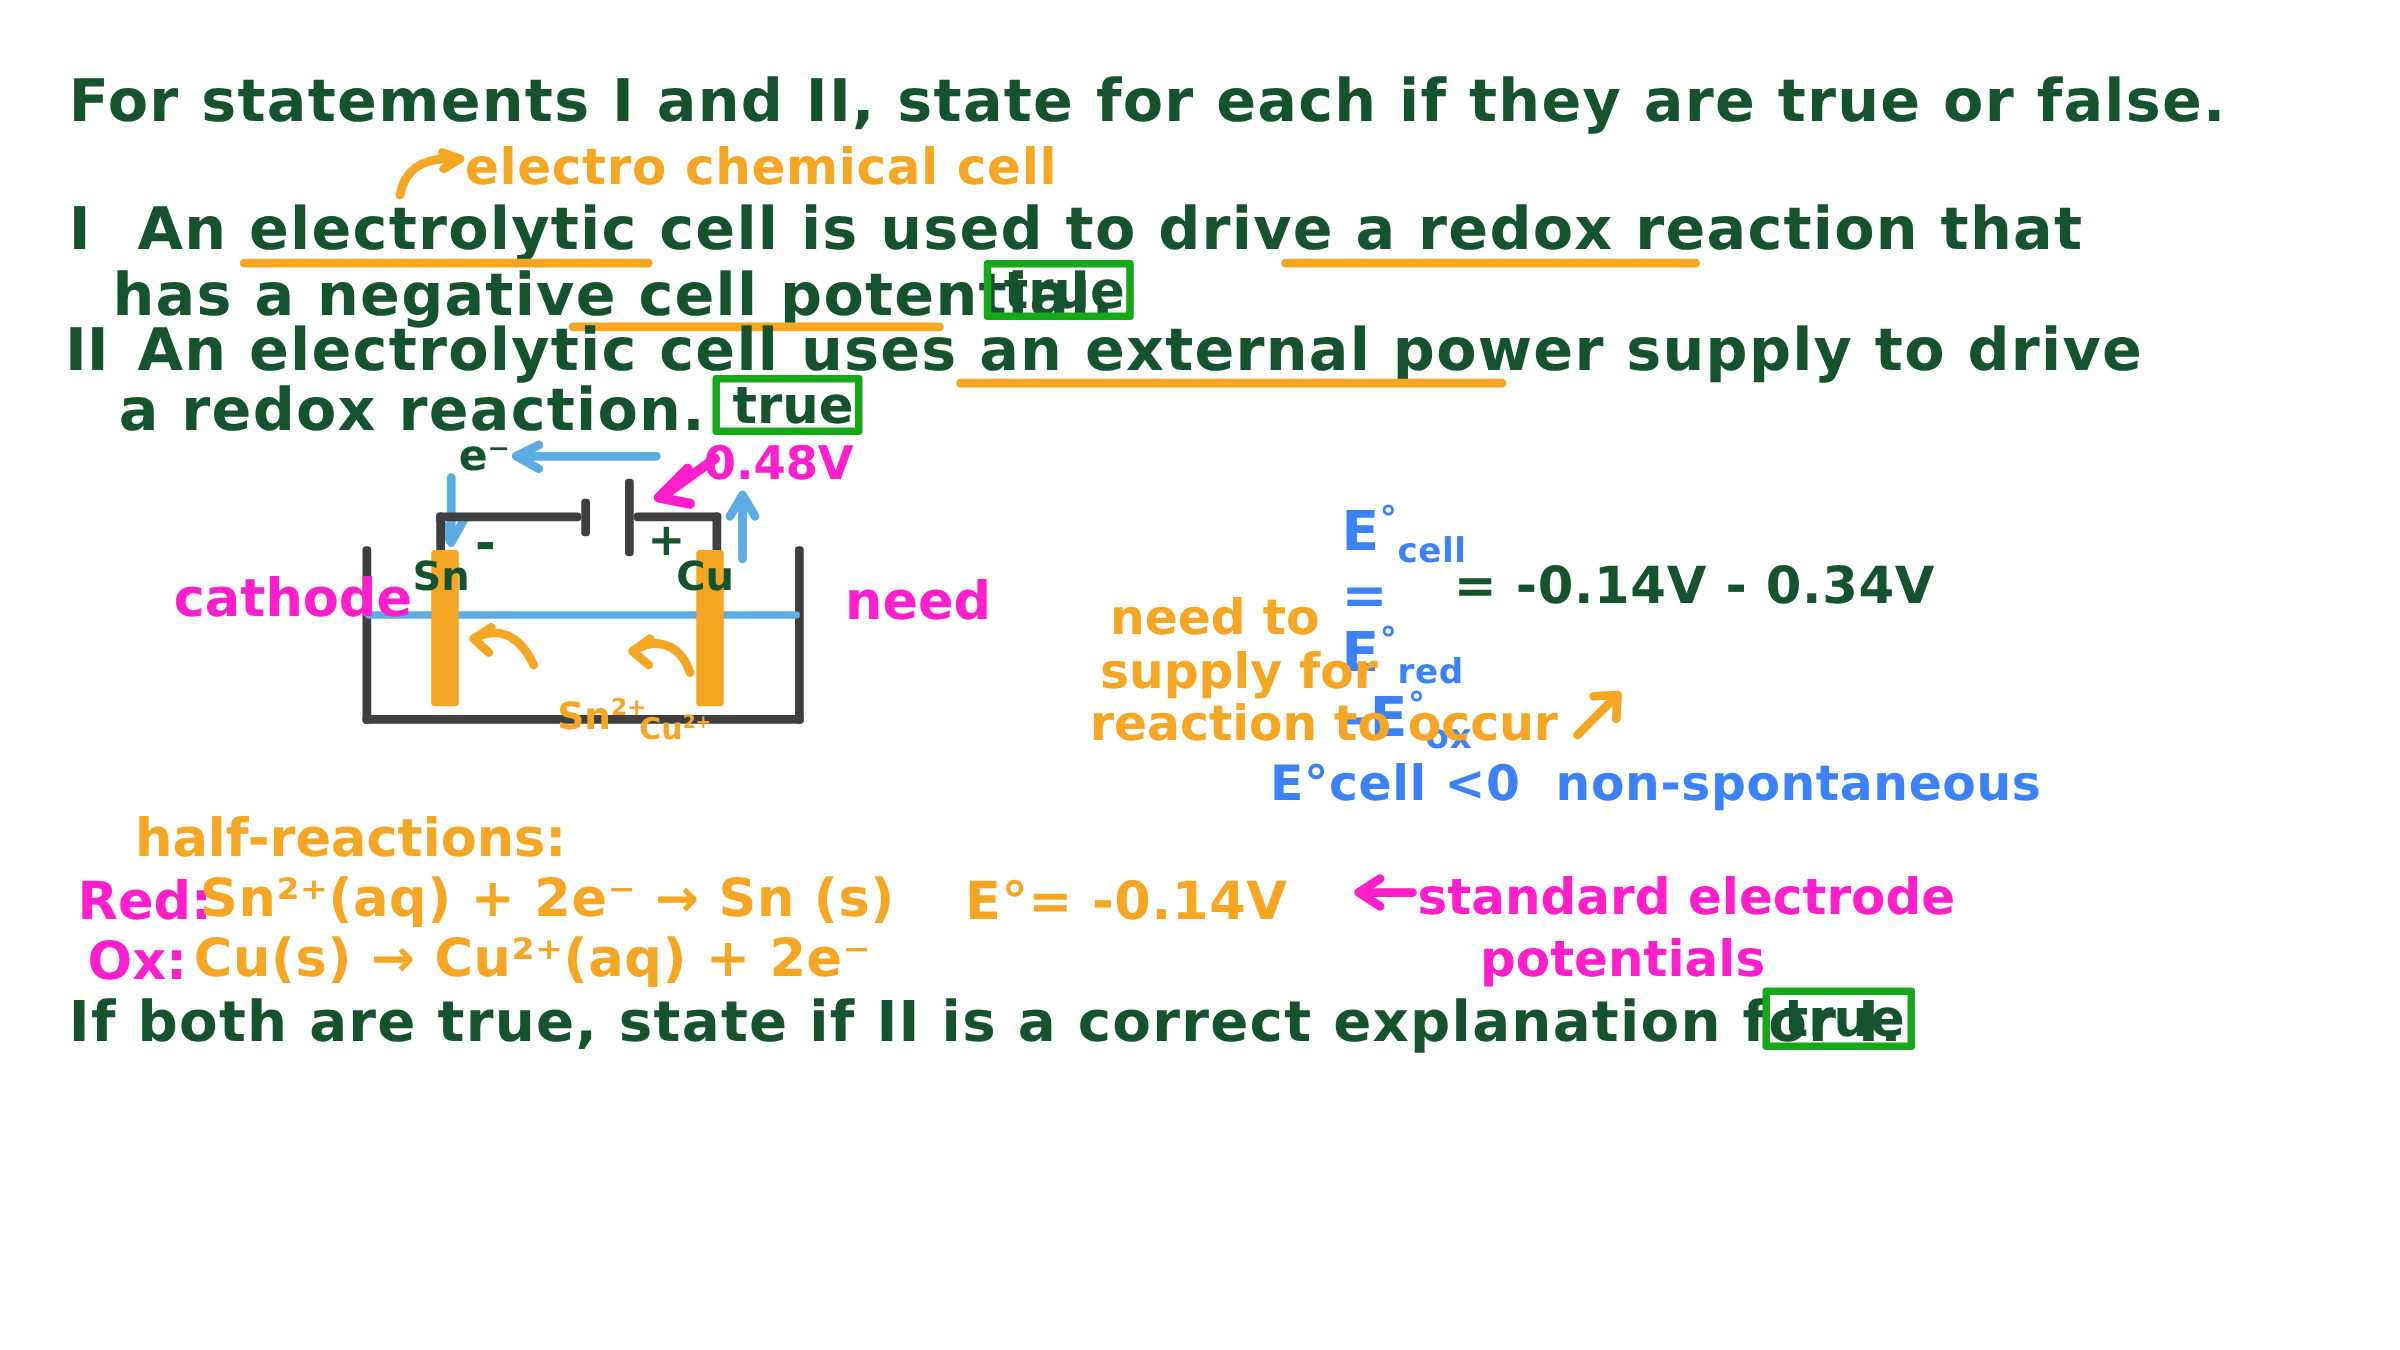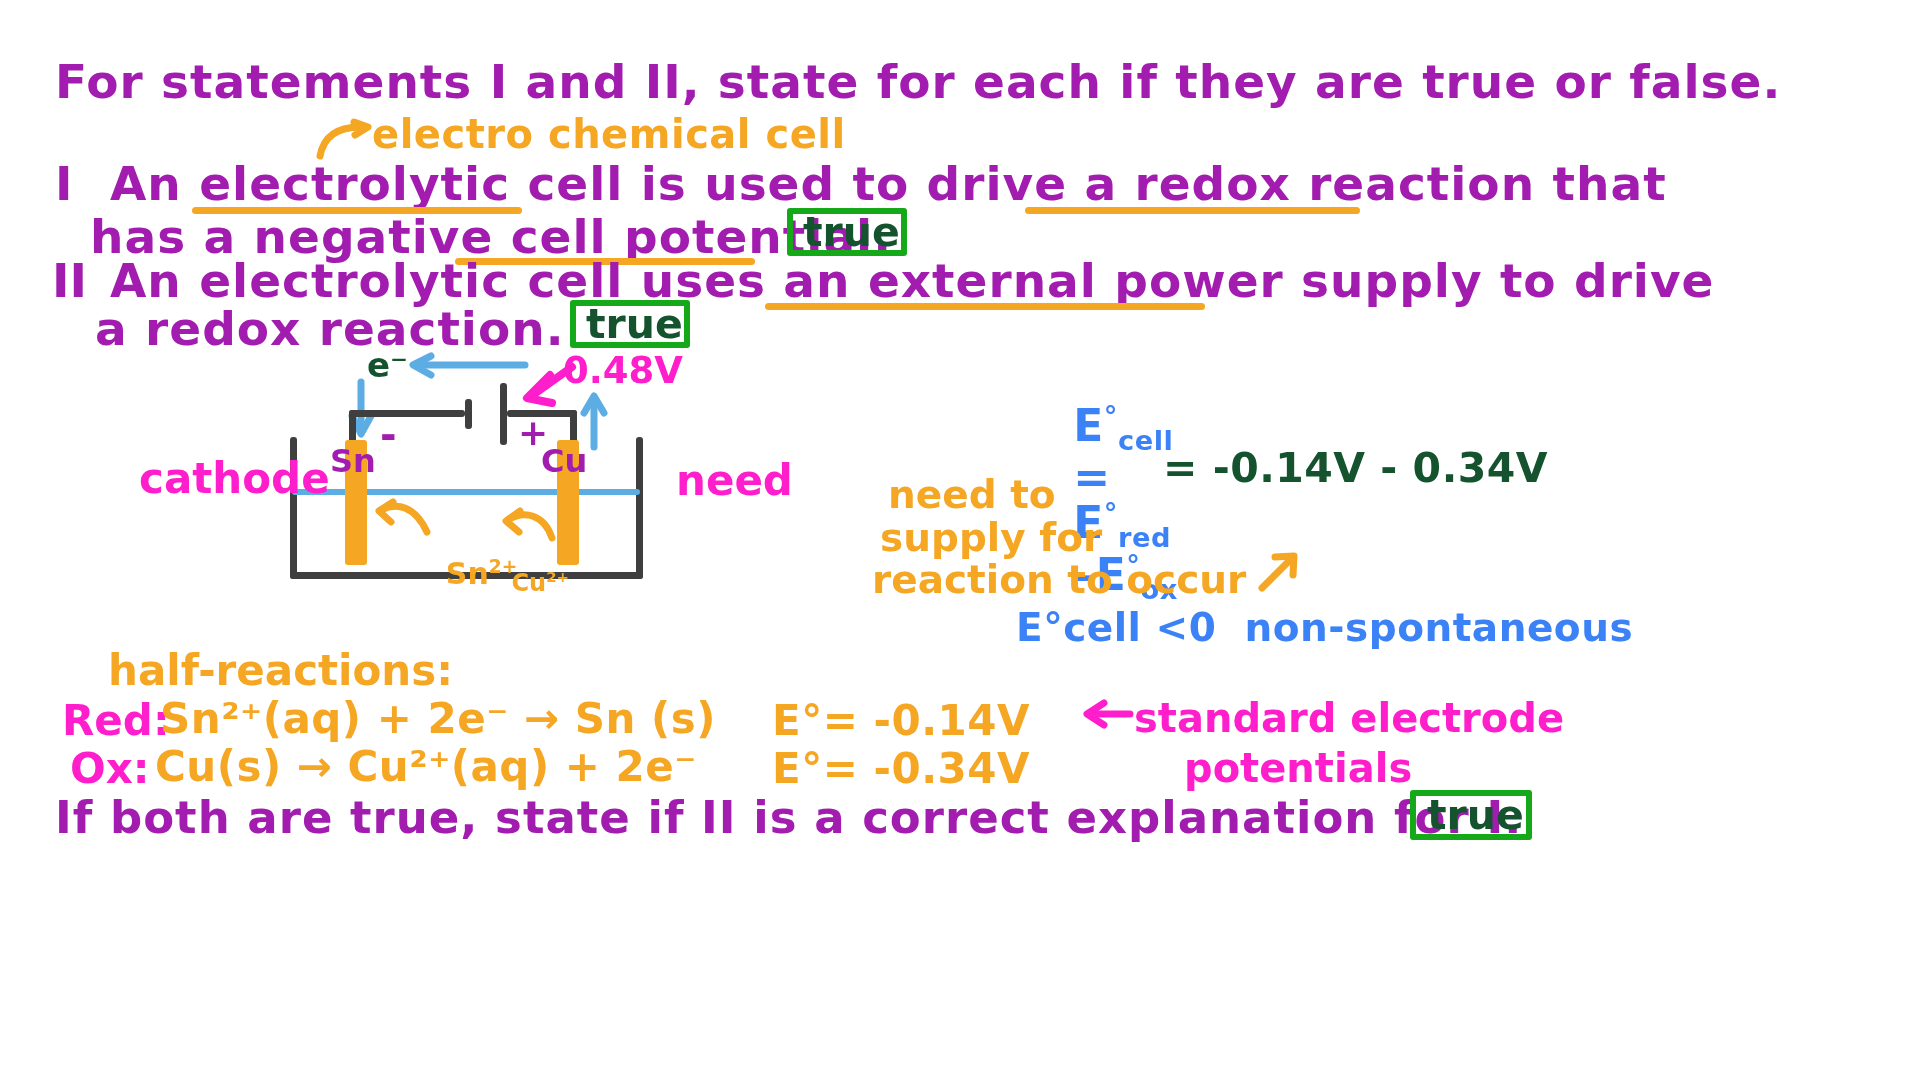--- a/index.html
+++ b/index.html
@@ -6,21 +6,21 @@
   body{
     width:1920px;height:1080px;
     background:#ffffff;
     font-family:"DejaVu Sans", sans-serif;
     overflow:hidden;
     position:relative;
   }
   #stage{position:absolute;left:0;top:0;width:1920px;height:1080px;}
   .t{position:absolute;white-space:pre;line-height:1;}
   
-  .dark{color:#a21caf;}
+  .dark{color:#14532d;}
   .orange{color:#f5a623;}
   .green{color:#3b82f6;}
   .blue{color:#14532d;}
   .magenta{color:#ff1ecb;}
 
   .hand{font-family:"DejaVu Sans", sans-serif;font-weight:700;}
 
   .sup{font-size:0.62em;vertical-align:super;}
   .sub{font-size:0.62em;vertical-align:sub;}
 
@@ -154,21 +154,20 @@
   <div class="t hand green" style="left:1016px;top:608px;font-size:39px;letter-spacing:0.5px;">E°cell &lt;0  non-spontaneous</div>
 
   <div class="t hand orange" style="left:108px;top:650px;font-size:42px;">half-reactions:</div>
 
   <div class="t hand magenta" style="left:62px;top:700px;font-size:42px;">Red:</div>
   <div class="t hand orange" style="left:160px;top:698px;font-size:42px;letter-spacing:0.5px;">Sn²⁺(aq) + 2e⁻ → Sn (s)</div>
   <div class="t hand orange" style="left:772px;top:700px;font-size:42px;letter-spacing:0.5px;">E°= -0.14V</div>
 
   <div class="t hand magenta" style="left:70px;top:748px;font-size:42px;">Ox:</div>
   <div class="t hand orange" style="left:155px;top:746px;font-size:42px;letter-spacing:0.5px;">Cu(s) → Cu²⁺(aq) + 2e⁻</div>
-  <div class="t hand orange" style="left:772px;top:748px;font-size:42px;letter-spacing:0.5px;">E°= -0.34V</div>
 
   <svg style="left:1082px;top:700px;width:52px;height:30px;">
     <path d="M48 14 L8 14" stroke="#ff1ecb" stroke-width="7" fill="none" stroke-linecap="round"></path>
     <path d="M22 3 L5 14 L22 25" stroke="#ff1ecb" stroke-width="7" fill="none" stroke-linecap="round" stroke-linejoin="round"></path>
   </svg>
   <div class="t hand magenta" style="left:1134px;top:698px;font-size:40px;">standard electrode</div>
   <div class="t hand dark" style="left:55px;top:795px;font-size:45px;letter-spacing:1px;">If both are true, state if II is a correct explanation for I.</div>
 
   <div class="t hand magenta" style="left:1184px;top:748px;font-size:40px;">potentials</div>
 

